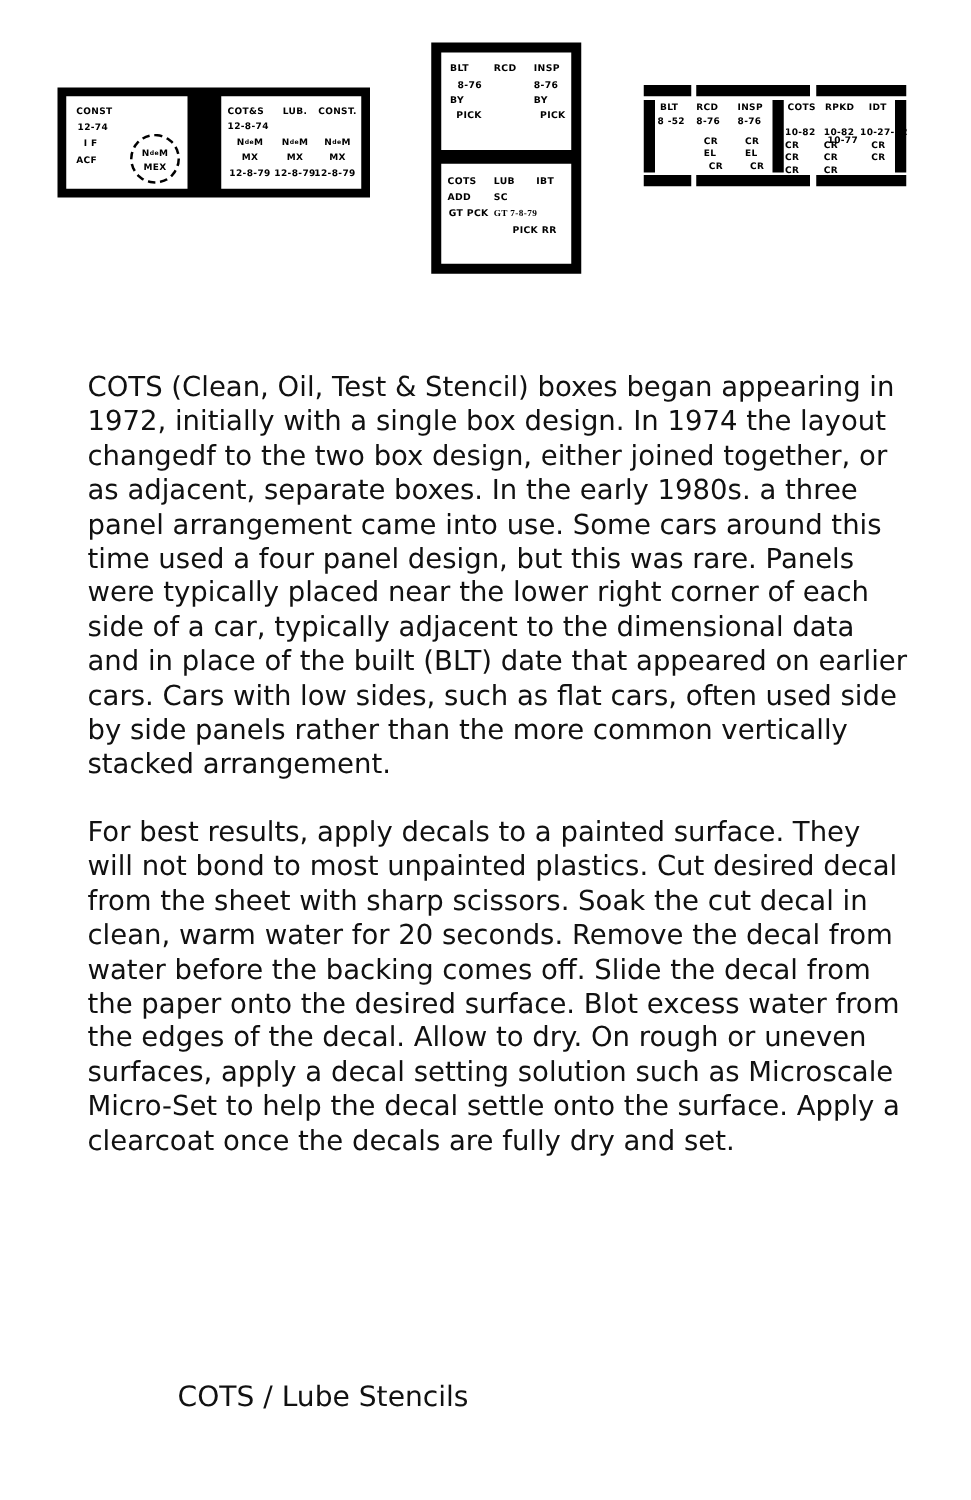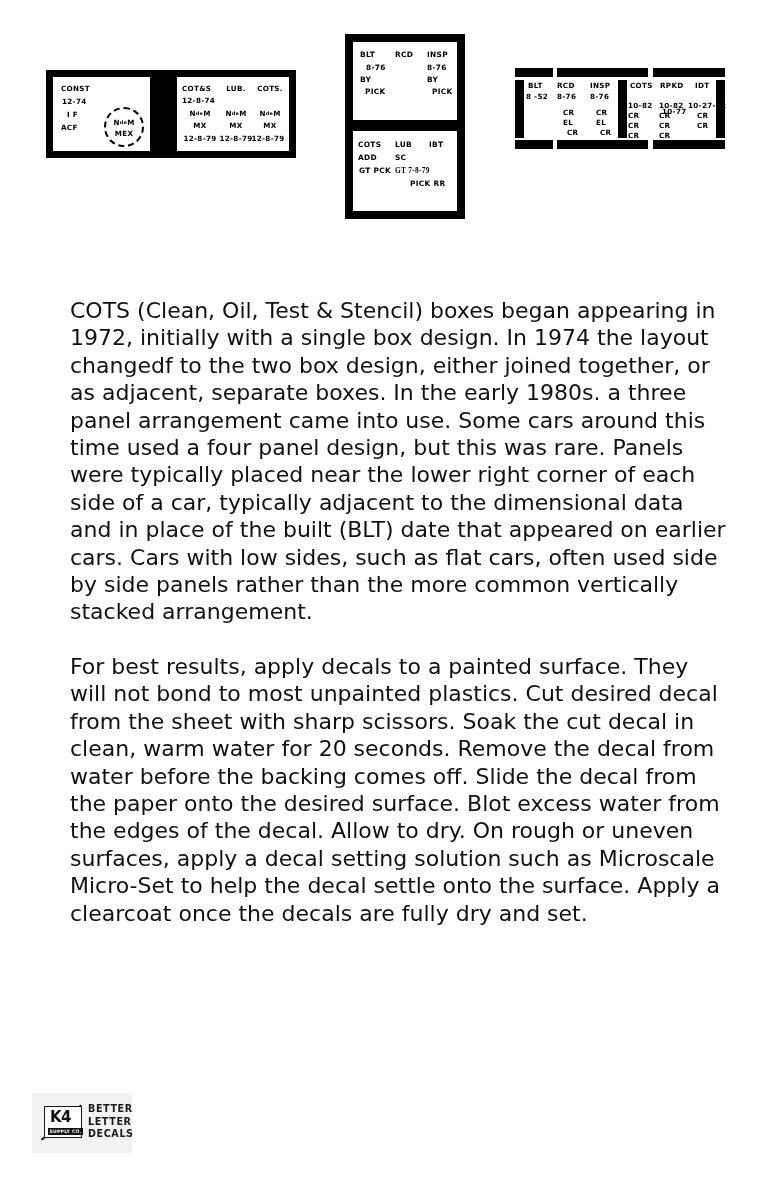--- a/index.html
+++ b/index.html
@@ -281,21 +281,21 @@
 
       <div id="nem-circle">
         <div class="nem-l1 stencil-text"><span>N</span><span class="sub">de</span><span>M</span></div>
         <div class="nem-l2 stencil-text">MEX</div>
       </div>
     </div>
 
     <div id="panel-a-box2">
       <span class="cell stencil-text" style="left:5px; top:8px; width:36px; text-align:left;">COT&amp;S</span>
       <span class="cell stencil-text" style="left:41px; top:8px; width:36px;">LUB.</span>
-      <span class="cell stencil-text" style="left:75px; top:8px; width:36px;">COTS.</span>
+      <span class="cell stencil-text" style="left:75px; top:8px; width:36px;">CONST.</span>
 
       <span class="cell stencil-text" style="left:5px; top:20px; width:44px; text-align:left;">12-8-74</span>
 
       <span class="cell stencil-text" style="left:4px; top:33px; width:38px;"><span>N</span><span class="sub">de</span><span>M</span></span>
       <span class="cell stencil-text" style="left:40px; top:33px; width:38px;"><span>N</span><span class="sub">de</span><span>M</span></span>
       <span class="cell stencil-text" style="left:74px; top:33px; width:38px;"><span>N</span><span class="sub">de</span><span>M</span></span>
 
       <span class="cell stencil-text" style="left:4px; top:45px; width:38px;">MX</span>
       <span class="cell stencil-text" style="left:40px; top:45px; width:38px;">MX</span>
       <span class="cell stencil-text" style="left:74px; top:45px; width:38px;">MX</span>
@@ -389,28 +389,14 @@
     <span class="ccell stencil-text" style="left:182px; top:54px;">CR</span>
   </div>
 </div>
 
 <div id="body-copy">
   <p>COTS (Clean, Oil, Test &amp; Stencil) boxes began appearing in 1972, initially with a single box design. In 1974 the layout changedf to the two box design, either joined together, or as adjacent, separate boxes. In the early 1980s. a three panel arrangement came into use.  Some cars around this time used a four panel design, but this was rare.  Panels were typically placed near the lower right corner of each side of a car, typically adjacent to the dimensional data and in place of the built (BLT) date that appeared on earlier cars.  Cars with low sides, such as flat cars, often used side by side panels rather than the more common vertically stacked arrangement.</p>
   <p>For best results, apply decals to a painted surface.  They will not bond to most unpainted plastics.  Cut desired decal from the sheet with sharp scissors.  Soak the cut decal in clean, warm water for 20 seconds.  Remove the decal from water before the backing comes off.  Slide the decal from the paper onto the desired surface.  Blot excess water from the edges of the decal.  Allow to dry.  On rough or uneven surfaces, apply a decal setting solution such as Microscale Micro-Set to help the decal settle onto the surface.  Apply a clearcoat once the decals are fully dry and set.</p>
 </div>
 
 <div id="footer">
-  <div id="brand-logo">
-    <div id="k4-mark">
-      <div class="k4-slash" style="left:26px; top:5px;  width:16px;"></div>
-      <div class="k4-slash" style="left:-1px; top:30px; width:16px;"></div>
-      <div id="k4-box">
-        <div id="k4-glyph">K4</div>
-        <div id="k4-supply">SUPPLY CO.</div>
-      </div>
-    </div>
-    <div id="brand-words">
-      <div>BETTER</div>
-      <div>LETTER</div>
-      <div>DECALS</div>
-    </div>
-  </div>
+  <div id="footer-title">COTS / Lube Stencils</div>
 </div>
 
 </body></html>

